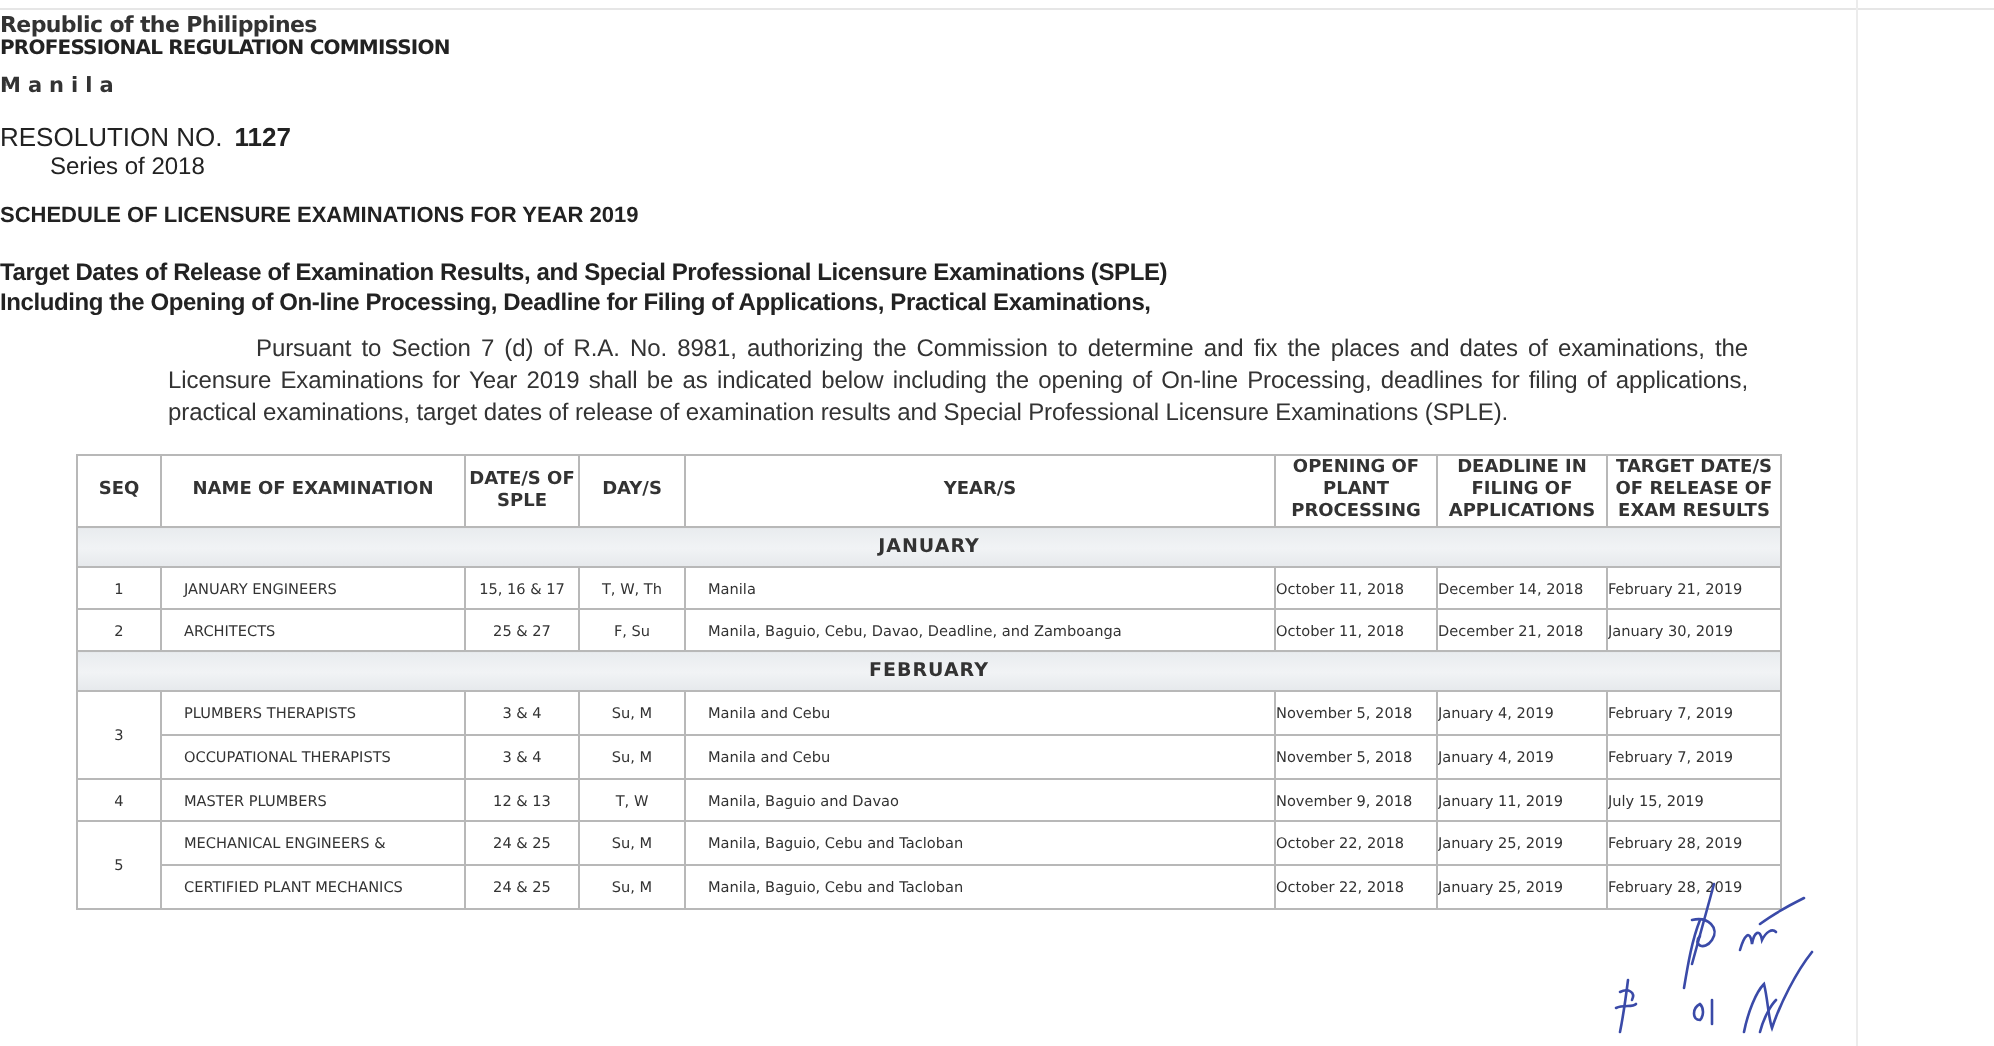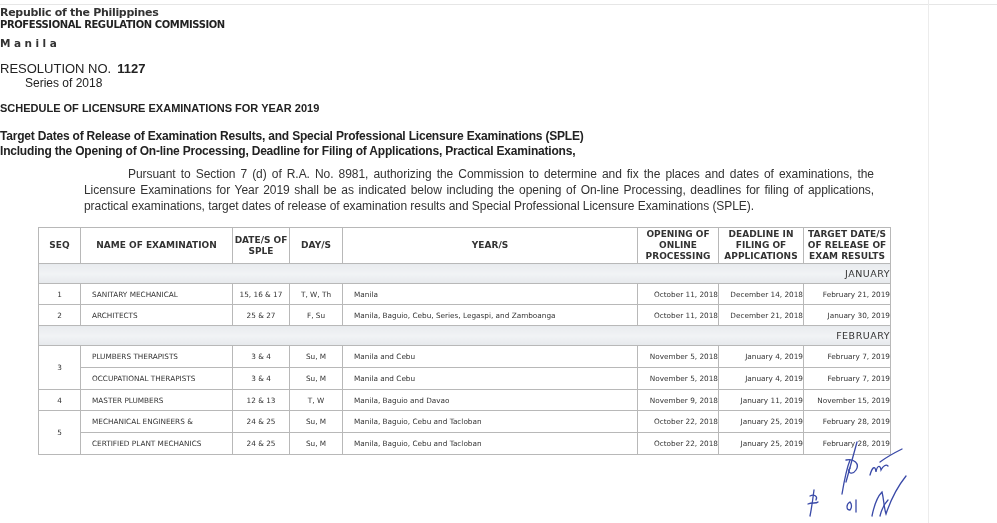--- a/index.html
+++ b/index.html
@@ -37,24 +37,24 @@
   }
   table.sched th {
     font-size: 9px; font-weight: bold; color: #333; line-height: 11px; height: 35px;
     text-align: center; vertical-align: middle; white-space: normal;
   }
   table.sched td { font-size: 7.3px; height: 20px; vertical-align: middle; }
   td.ctr { text-align: center; }
   td.lft { padding-left: 11px !important; }
   td.month {
     background: linear-gradient(180deg, #e9ecef 0%, #f1f3f5 50%, #e6e9ec 100%);
-    text-align: right; font-size: 9.5px !important; font-weight: normal; color: #333;
+    text-align: center; font-size: 9.5px !important; font-weight: bold; color: #333;
     letter-spacing: 0.5px; height: 19px !important;
   }
-  td.date { text-align: right; font-size: 7.3px; }
+  td.date { text-align: left; font-size: 7.3px; }
 
   .sig { position: absolute; }
 </style>
 </head>
 <body>
 
 <div class="topline"></div>
 <div class="rightline"></div>
 <div class="tick"></div>
 
@@ -83,45 +83,45 @@
       <col style="width:85px">
       <col style="width:87px">
   </colgroup>
   <thead>
     <tr>
       <th>SEQ</th>
       <th>NAME OF EXAMINATION</th>
       <th>DATE/S OF SPLE</th>
       <th>DAY/S</th>
       <th>YEAR/S</th>
-      <th>OPENING OF ONLINE PROCESSING</th>
+      <th>OPENING OF PLANT PROCESSING</th>
       <th>DEADLINE IN FILING OF APPLICATIONS</th>
       <th>TARGET DATE/S OF RELEASE OF EXAM RESULTS</th>
     </tr>
   </thead>
   <tbody>
     <tr>
       <td colspan="8" class="month">JANUARY</td>
     </tr>
     <tr>
       <td class="ctr">1</td>
-      <td class="lft">SANITARY MECHANICAL</td>
+      <td class="lft">JANUARY ENGINEERS</td>
       <td class="ctr">15, 16 &amp; 17</td>
       <td class="ctr">T, W, Th</td>
       <td class="lft" style="padding-left:5px">Manila</td>
       <td class="date">October 11, 2018</td>
       <td class="date">December 14, 2018</td>
       <td class="date">February 21, 2019</td>
     </tr>
     <tr>
       <td class="ctr">2</td>
       <td class="lft">ARCHITECTS</td>
       <td class="ctr">25 &amp; 27</td>
       <td class="ctr">F, Su</td>
-      <td class="lft" style="padding-left:5px">Manila, Baguio, Cebu, Series, Legaspi, and Zamboanga</td>
+      <td class="lft" style="padding-left:5px">Manila, Baguio, Cebu, Davao, Deadline, and Zamboanga</td>
       <td class="date">October 11, 2018</td>
       <td class="date">December 21, 2018</td>
       <td class="date">January 30, 2019</td>
     </tr>
     <tr>
       <td colspan="8" class="month">FEBRUARY</td>
     </tr>
     <tr>
       <td class="ctr" rowspan="2">3</td>
       <td class="lft" style="height:21px">PLUMBERS THERAPISTS</td>
@@ -142,21 +142,21 @@
       <td class="date">February 7, 2019</td>
     </tr>
     <tr>
       <td class="ctr">4</td>
       <td class="lft">MASTER PLUMBERS</td>
       <td class="ctr">12 &amp; 13</td>
       <td class="ctr">T, W</td>
       <td class="lft" style="padding-left:5px">Manila, Baguio and Davao</td>
       <td class="date">November 9, 2018</td>
       <td class="date">January 11, 2019</td>
-      <td class="date">November 15, 2019</td>
+      <td class="date">July 15, 2019</td>
     </tr>
     <tr>
       <td class="ctr" rowspan="2">5</td>
       <td class="lft" style="height:21px">MECHANICAL ENGINEERS &amp;</td>
       <td class="ctr">24 &amp; 25</td>
       <td class="ctr">Su, M</td>
       <td class="lft" style="padding-left:5px">Manila, Baguio, Cebu and Tacloban</td>
       <td class="date">October 22, 2018</td>
       <td class="date">January 25, 2019</td>
       <td class="date">February 28, 2019</td>

